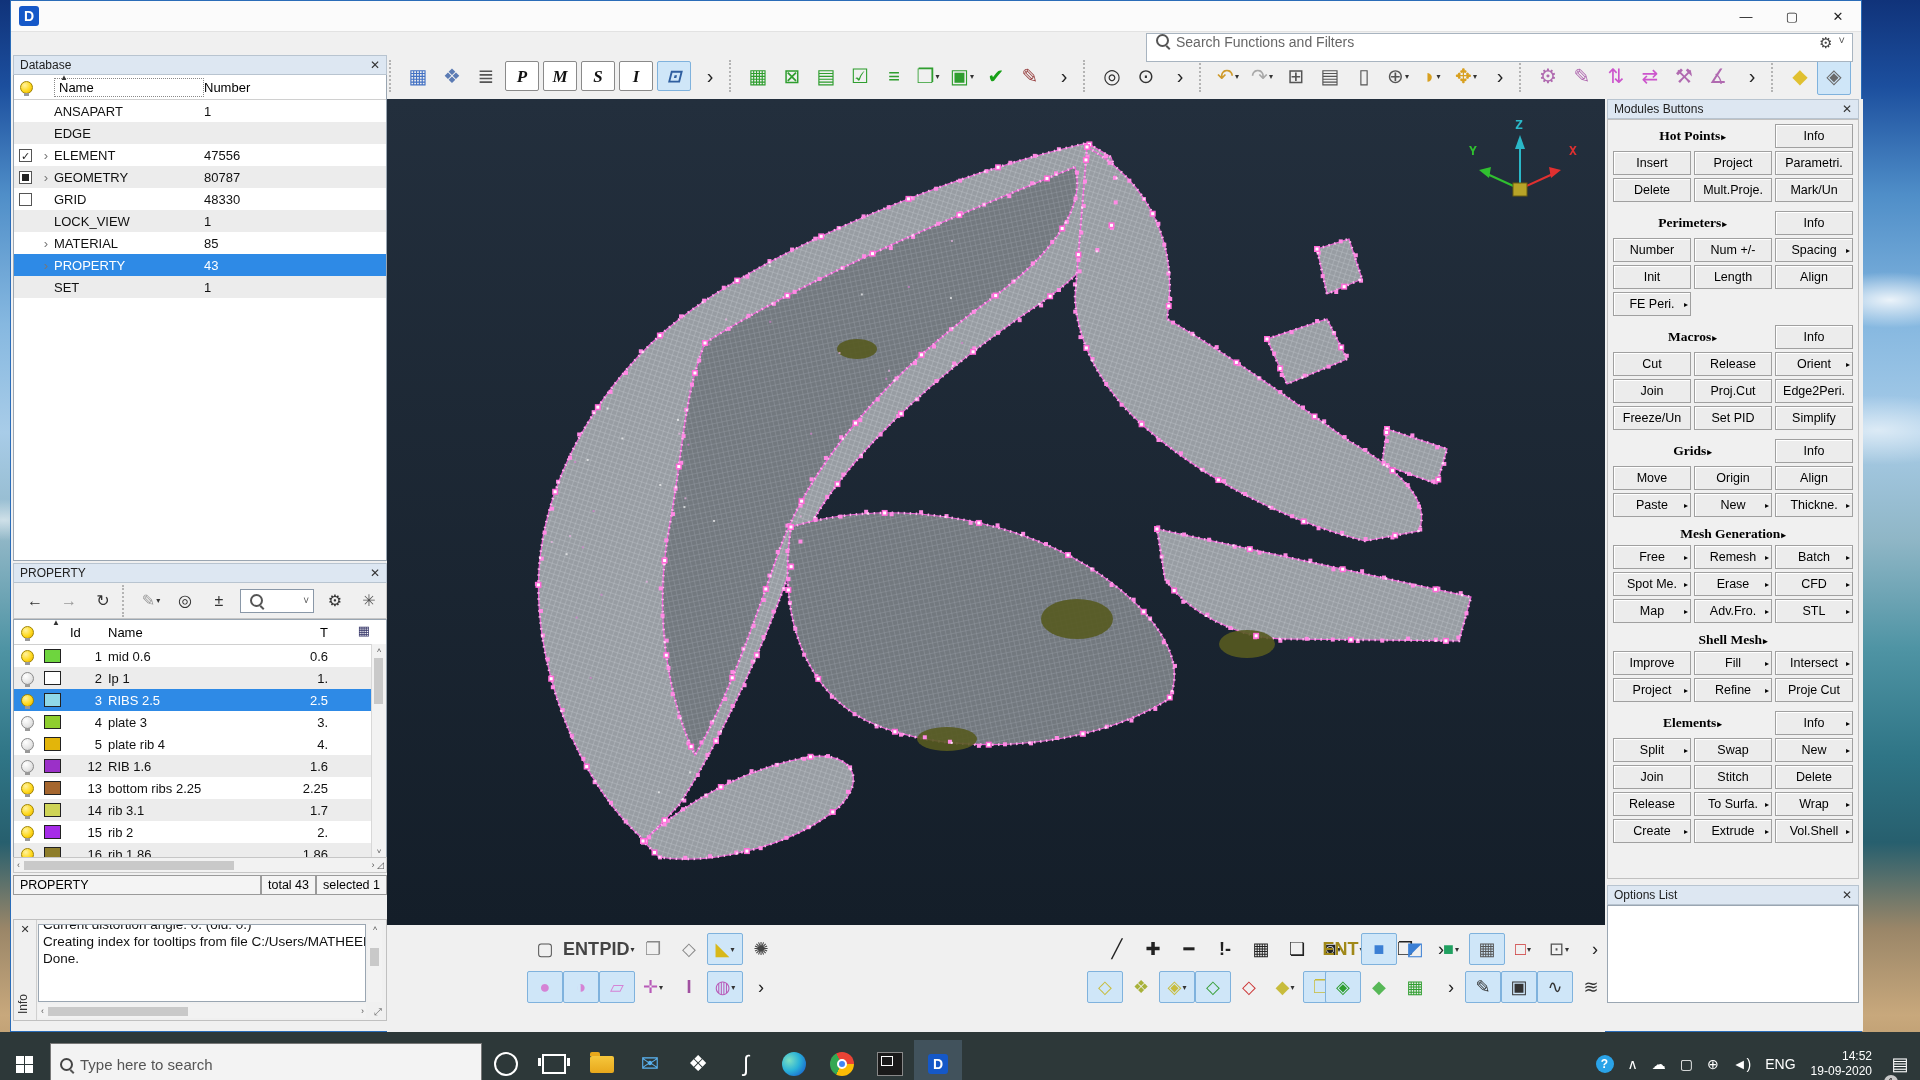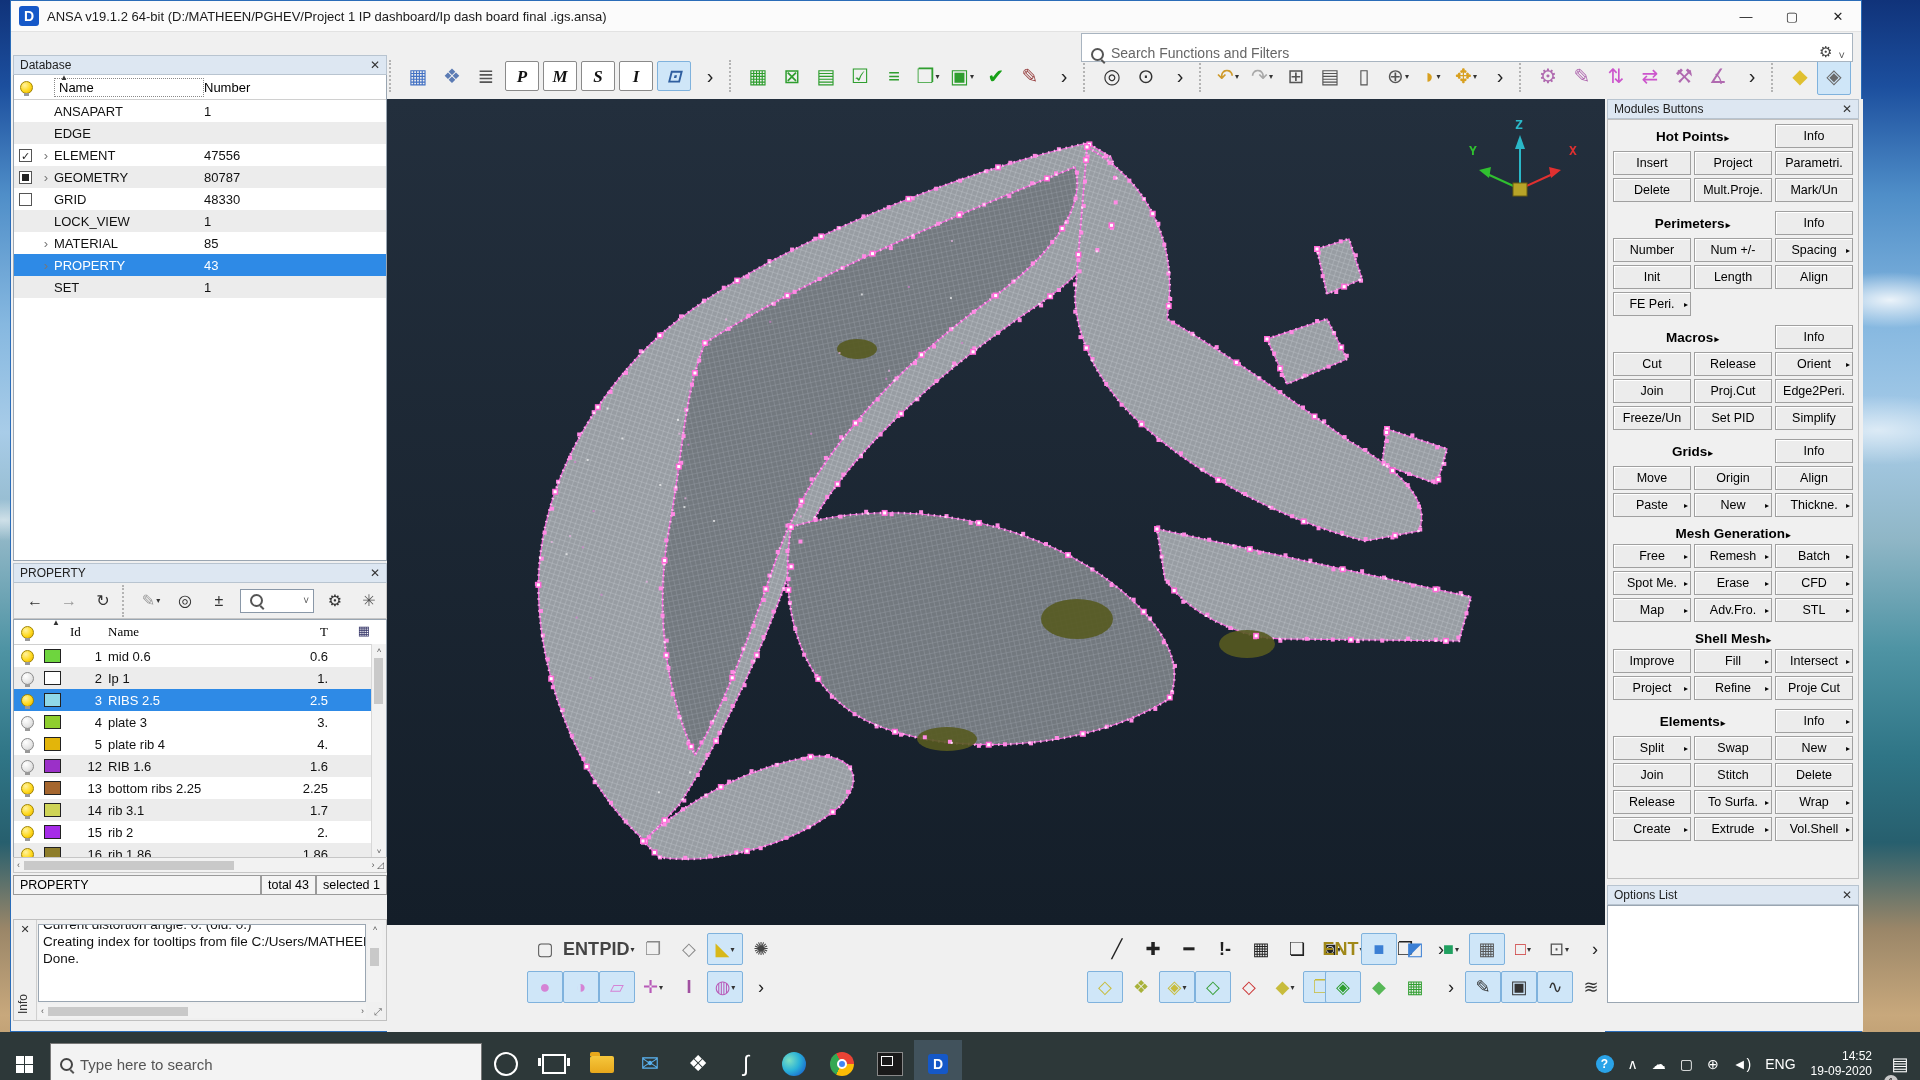--- a/index.html
+++ b/index.html
@@ -14,21 +14,21 @@
     border:1px solid #2a6cb8;box-sizing:border-box;}
   
   #titlebar{position:absolute;left:0;top:0;right:0;height:30px;background:#fbfbfb;border-bottom:1px solid #e2e2e2;display:flex;align-items:center;}
   .ansa-logo{width:20px;height:20px;background:#1558c8;border-radius:3px;color:#fff;font-weight:bold;font-size:14px;display:flex;align-items:center;justify-content:center;margin:0 8px 0 8px;}
   #title-text{font-size:13px;color:#1a1a1a;}
   #wincontrols{margin-left:auto;display:flex;height:100%;}
   .wc{width:46px;height:100%;display:flex;align-items:center;justify-content:center;font-size:13px;color:#222;}
   
   #menubar{position:absolute;left:0;top:30px;right:0;height:23px;background:#f0f0f0;display:flex;align-items:center;padding-left:8px;}
   .mitem{font-size:13px;color:#111;padding:2px 9px;}
-  #fnsearch{position:absolute;top:32px;right:8px;width:772px;height:29px;background:#fff;border:1px solid #a8b4c0;box-sizing:border-box;display:flex;align-items:flex-end;z-index:5;}
+  #fnsearch{position:absolute;top:32px;right:8px;width:707px;height:29px;background:#fff;border:1px solid #a8b4c0;box-sizing:border-box;display:flex;align-items:flex-start;z-index:5;}
   .mag{width:9px;height:9px;border:2px solid #555;border-radius:50%;position:relative;margin:0 7px 0 9px;flex:0 0 auto;}
   .mag:after{content:"";position:absolute;width:2px;height:5px;background:#555;left:9px;top:9px;transform:rotate(-45deg);}
   #fnsearch .ph{font-size:14px;color:#666;flex:1;}
   #fnsearch .gear{font-size:15px;color:#444;margin-right:6px;}
   #fnsearch .chev{font-size:11px;color:#555;margin-right:7px;}
   
   #toptb{position:absolute;left:376px;top:52px;right:2px;height:46px;display:flex;align-items:center;overflow:hidden;}
   .sep{width:6px;height:32px;border-left:2px dotted #b4b4b4;margin:0 4px 0 2px;flex:0 0 auto;}
   .tbtn{height:36px;min-width:28px;display:flex;align-items:center;justify-content:center;border:1px solid transparent;border-radius:2px;padding:0 2px;flex:0 0 auto;position:relative;}
   .tbtn .g{font-size:20px;line-height:1;}
@@ -57,21 +57,21 @@
   .bulb:after{content:"";position:absolute;left:3px;top:11px;width:5px;height:3px;background:#999;}
   .bulb.off{background:radial-gradient(circle at 35% 30%,#fff,#e4e4e4 60%,#bdbdbd);border-color:#8a8a8a;}
   
   #proppanel{position:absolute;left:2px;top:562px;width:374px;height:336px;}
   #proptb{position:absolute;left:0;top:20px;right:0;height:36px;background:#f0f0f0;border:1px solid #c6c6c6;border-top:none;box-sizing:border-box;display:flex;align-items:center;padding-left:4px;}
   #proptb .tbtn{height:26px;}
   #proptb .tbtn .g{font-size:16px;}
   .combo{width:118px;height:22px;background:#fff;border:1px solid #8a98a8;display:flex;align-items:center;margin:0 4px;}
   .combo .chev{margin-left:auto;font-size:10px;color:#555;padding-right:4px;}
   #propbody{position:absolute;left:0;top:56px;right:0;bottom:40px;background:#fff;border:1px solid #9aa6b2;box-sizing:border-box;overflow:hidden;}
-  .prophead{display:grid;grid-template-columns:26px 30px 38px 170px 56px 1fr;height:24px;border-bottom:1px solid #d0d0d0;align-items:center;font-size:13px;position:relative;font-family:Liberation Serif, serif;}
+  .prophead{display:grid;grid-template-columns:26px 30px 38px 170px 56px 1fr;height:24px;border-bottom:1px solid #d0d0d0;align-items:center;font-size:13px;position:relative;}
   .prophead .cols-ic{position:absolute;right:16px;top:3px;font-size:13px;color:#336;}
   .proprow{display:grid;grid-template-columns:26px 30px 38px 170px 56px 1fr;height:22px;align-items:center;font-size:13px;color:#111;}
   .proprow.alt{background:#ececec;}
   .proprow.sel{background:#2e8ae6;color:#fff;}
   .swatch{width:17px;height:14px;border:1px solid #222;box-sizing:border-box;margin-left:4px;}
   .num{text-align:right;padding-right:6px;}
   .vscroll{position:absolute;right:0;top:24px;bottom:0;width:14px;background:#f2f2f2;border-left:1px solid #d8d8d8;font-size:8px;color:#555;text-align:center;}
   .vscroll .thumb{position:absolute;left:2px;top:14px;width:9px;height:46px;background:#c9c9c9;}
   .vscroll .up{position:absolute;top:2px;left:0;right:0;}
   .vscroll .dn{position:absolute;bottom:2px;left:0;right:0;}
@@ -103,21 +103,21 @@
   
   #bottomtb{position:absolute;left:376px;top:924px;width:1218px;height:108px;background:#f0f0f0;}
   .btrow{position:absolute;display:flex;align-items:center;}
   #bottomtb .tbtn{width:30px;height:30px;}
   #bottomtb .tbtn .g{font-size:18px;}
   
   #rightpanel{position:absolute;left:1594px;top:98px;width:258px;bottom:0;background:#f0f0f0;}
   #modules-body{position:absolute;left:2px;top:20px;right:4px;height:760px;background:#f0f0f0;border:1px solid #c0c0c0;box-sizing:border-box;padding-top:4px;overflow:hidden;}
   .msec{margin-bottom:9px;}
   .mhead{display:grid;grid-template-columns:repeat(3,1fr);gap:3px;margin:0 5px 3px 5px;align-items:center;}
-  .mtitle{grid-column:1/3;text-align:center;font-weight:bold;font-size:13.5px;color:#000;}
+  .mtitle{grid-column:1/3;text-align:center;font-weight:bold;font-size:13.5px;color:#000;font-family:Liberation Serif, serif;}
   .mhead.full .mtitle{grid-column:1/4;}
   .harr{font-size:9px;margin-left:1px;}
   .mrow{display:grid;grid-template-columns:repeat(3,1fr);gap:3px;margin:3px 5px;}
   .mbtn{height:22px;background:#ececec;border:1px solid #a0a0a0;box-shadow:inset 1px 1px 0 #fff;display:flex;align-items:center;justify-content:center;font-size:12.5px;color:#000;position:relative;white-space:nowrap;overflow:hidden;}
   .mbtn .barr{position:absolute;right:2px;font-size:8px;}
   #optionspanel{position:absolute;left:2px;top:786px;right:4px;}
   #optionsbox{position:absolute;left:2px;top:806px;right:4px;height:96px;background:#fff;border:1px solid #9aa6b2;}
   
   #taskbar{position:absolute;left:0;top:1032px;width:1920px;height:64px;background:#2d3839;display:flex;align-items:center;z-index:10;}
   #startbtn{width:48px;height:48px;display:flex;align-items:center;justify-content:center;}
@@ -151,21 +151,20 @@
   #notif .badge{position:absolute;left:4px;bottom:7px;width:14px;height:14px;border-radius:50%;background:#c8c8c8;color:#222;font-size:10px;display:flex;align-items:center;justify-content:center;}
 </style>
 </head>
 <body>
 
 <div id="desktop">
   <div id="appwin">
 
     <div id="titlebar">
       <div class="ansa-logo">D</div>
-      <span id="title-text">ANSA v19.1.2 64-bit (D:/MATHEEN/PGHEV/Project 1 IP dashboard/Ip dash board final .igs.ansa)</span>
       <div id="wincontrols">
         <div class="wc">—</div>
         <div class="wc">▢</div>
         <div class="wc">✕</div>
       </div>
     </div>
 
 
     <div id="fnsearch">
       <span class="mag"></span>

